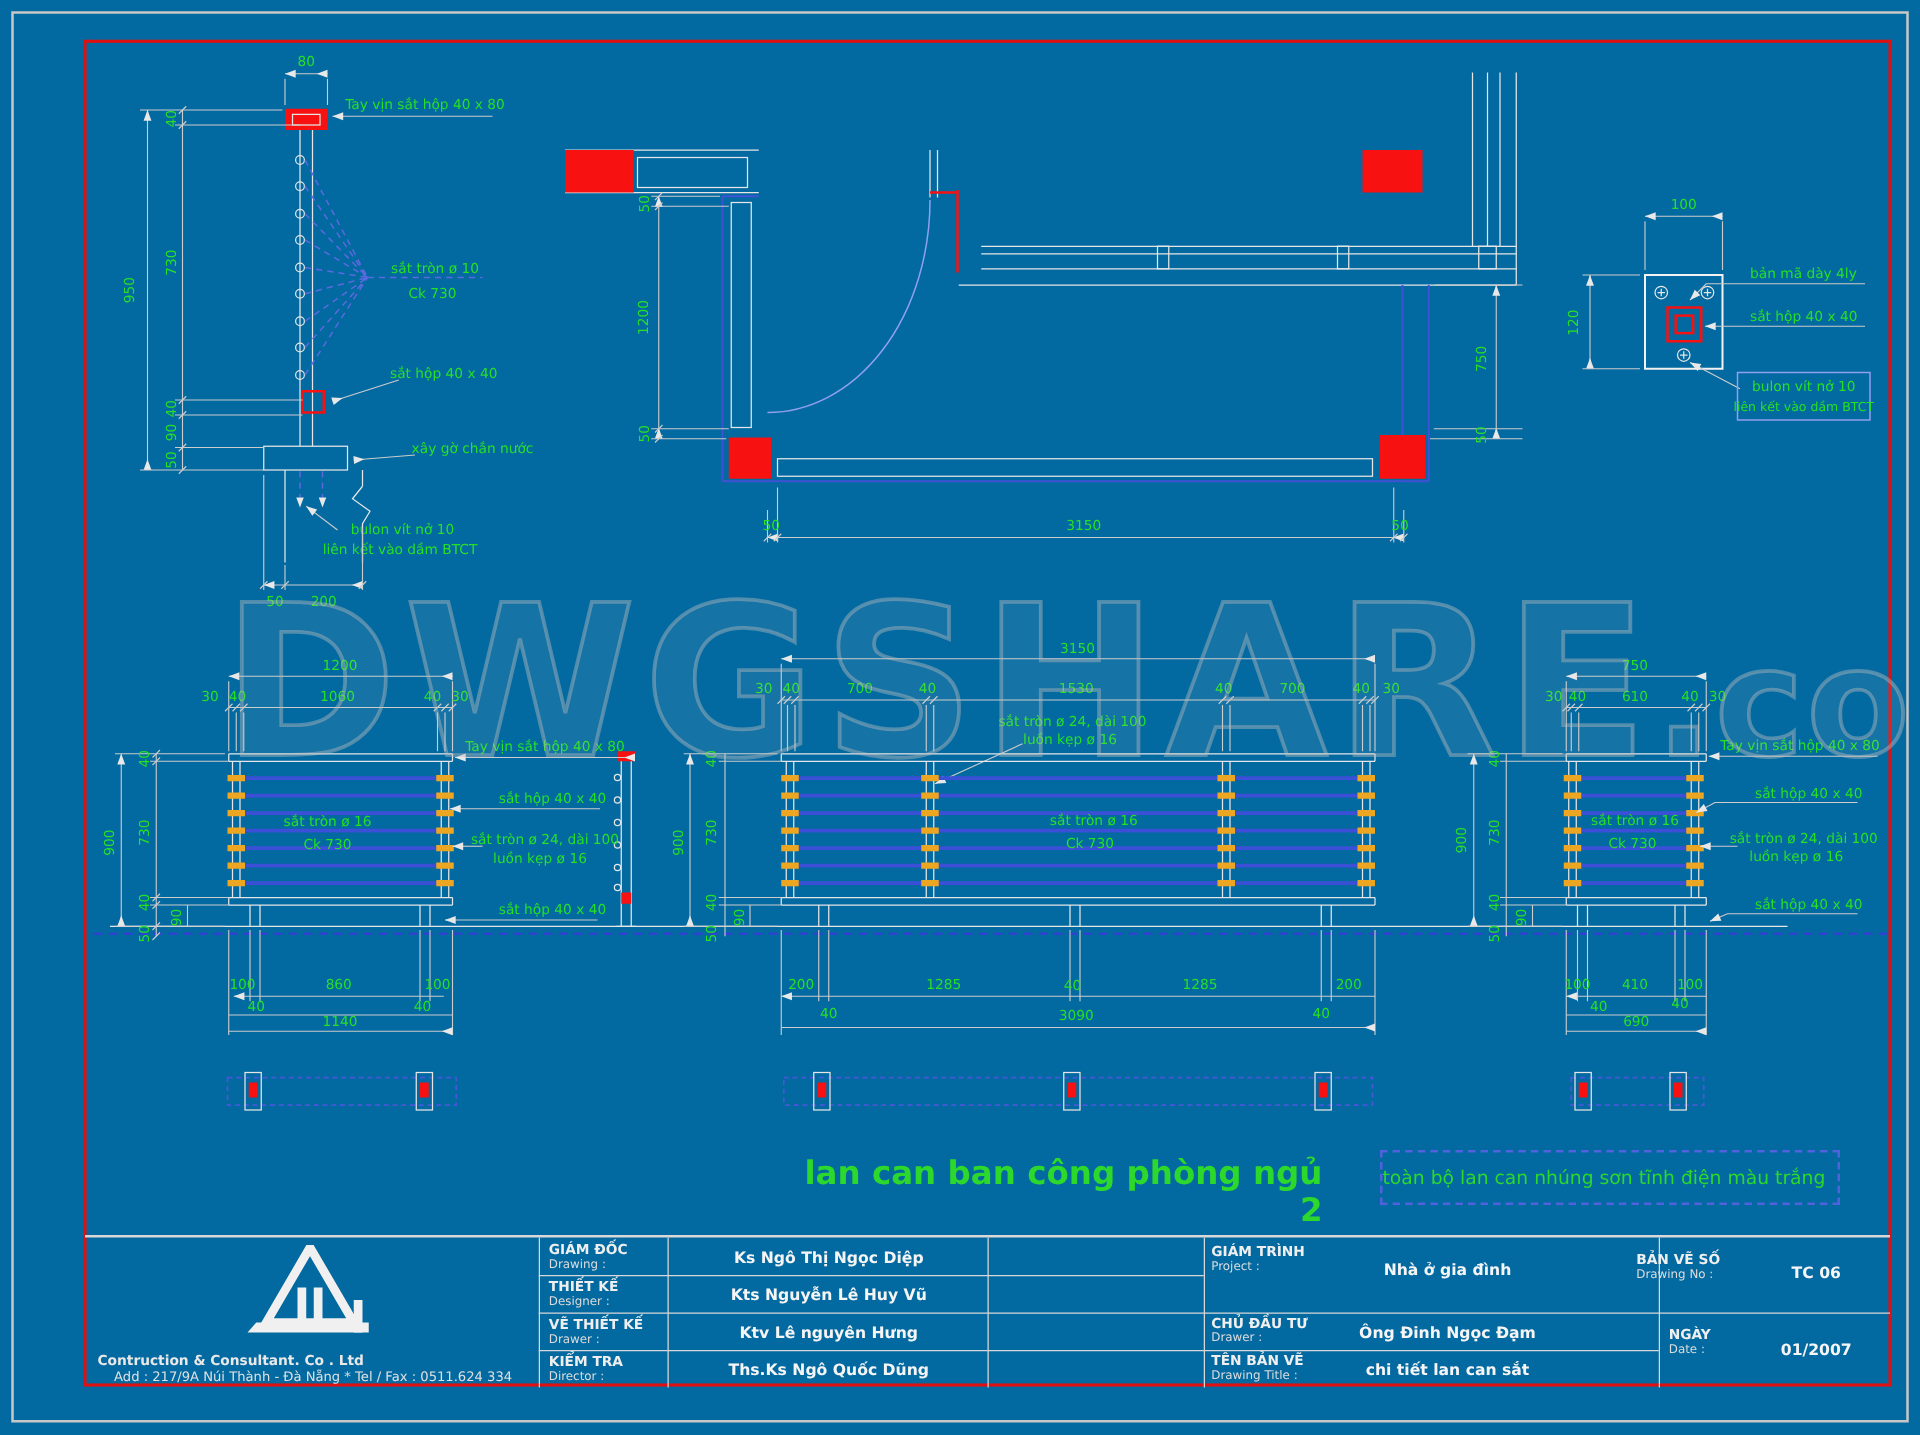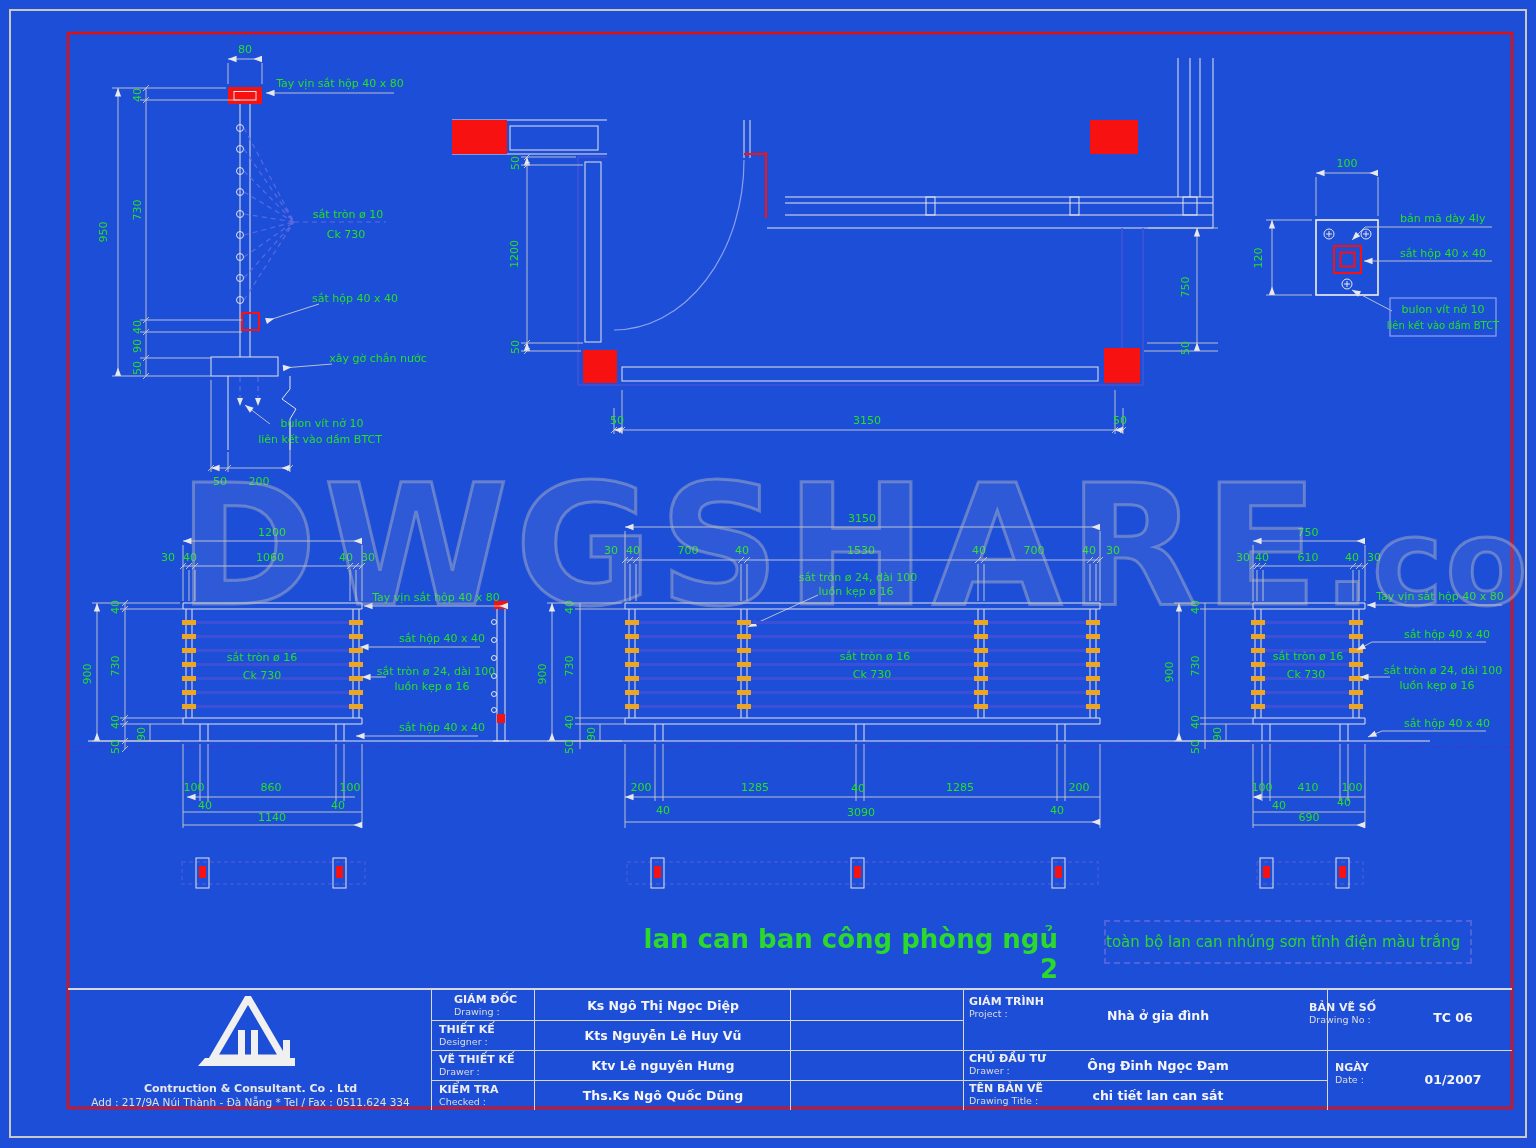--- a/index.html
+++ b/index.html
@@ -1,16 +1,16 @@
 <!DOCTYPE html>
 <html><head>
 <meta charset="utf-8">
 <style>
   html,body{margin:0;padding:0;background:#000;}
-  #sheet{position:relative;width:1536px;height:1148px;background:#1d4ed8;overflow:hidden;
+  #sheet{position:relative;width:1536px;height:1148px;background:#0369a1;overflow:hidden;
          font-family:"DejaVu Sans",sans-serif;}
   svg{position:absolute;left:0;top:0;z-index:2;}
   svg text{fill:#25e025;font-family:"DejaVu Sans",sans-serif;font-size:11px;}
   svg text.t10{font-size:10px;}
   .w{stroke:#e6e6e6;stroke-width:1;fill:none}
   .w2{stroke:#f2f2f2;stroke-width:1.6;fill:none}
   .d{stroke:#cccccc;stroke-width:0.9;fill:none}
   .r{stroke:#f81111;fill:none;stroke-width:2}
   .rf{fill:#f81111;stroke:none}
   .b{stroke:#8fa0ee;stroke-width:1.2;fill:none}
@@ -29,21 +29,21 @@
   #note-box{position:absolute;left:1104px;top:920px;width:364px;height:40px;z-index:7;
       border:2px dashed #5063dc;color:#2bd82b;font-size:15px;display:flex;
       align-items:center;}
   #tb{position:absolute;left:68px;top:988px;width:1444px;height:120px;z-index:7;border-top:2px solid #d8d8d8;}
   .vl,.hl{position:absolute;background:#d8d8d8;}
   .vl{width:1px;height:120px;top:0;}
   .hl{height:1px;}
   .lab{position:absolute;color:#efefef;font-weight:bold;font-size:11px;line-height:12px;}
   .lab small{display:block;font-weight:normal;font-size:9.5px;color:#dcdcdc;}
   .val{position:absolute;color:#f5f5f5;font-weight:bold;font-size:12.5px;text-align:center;}
-  #company{position:absolute;left:10px;top:92px;width:345px;text-align:center;color:#e9e9e9;
+  #company{position:absolute;left:10px;top:92px;width:345px;text-align:left;color:#e9e9e9;
       font-size:11px;font-weight:bold;}
   #address{position:absolute;left:0px;top:106px;width:365px;text-align:center;color:#e0e0e0;font-size:10.5px;}
 </style>
 </head>
 <body>
 
 <div id="sheet">
 
 <svg width="1536" height="1148" viewBox="0 0 1536 1148">
 <defs>
@@ -469,27 +469,27 @@
   <svg width="130" height="82" style="left:115px;top:6px;position:absolute">
     <polygon points="65,2 30,62 100,62" fill="none" stroke="#f0f0f0" stroke-width="7"></polygon>
     <rect x="55" y="34" width="7" height="28" fill="#f0f0f0"></rect>
     <rect x="68" y="34" width="7" height="28" fill="#f0f0f0"></rect>
     <polygon points="22,62 112,62 112,70 15,70" fill="#f0f0f0"></polygon>
     <rect x="100" y="44" width="7" height="26" fill="#f0f0f0"></rect>
   </svg>
   <div id="company">Contruction &amp; Consultant. Co . Ltd</div>
   <div id="address">Add : 217/9A Núi Thành - Đà Nẵng  *   Tel / Fax : 0511.624 334</div>
 
-  <div class="lab" style="left:386px;top:4px"><span>GIÁM ĐỐC</span><small>Drawing :</small></div>
+  <div class="lab" style="left:371px;top:4px"><span>GIÁM ĐỐC</span><small>Drawing :</small></div>
   <div class="val" style="left:470px;top:8px;width:250px">Ks  Ngô Thị Ngọc Diệp</div>
   <div class="lab" style="left:371px;top:34px"><span>THIẾT KẾ</span><small>Designer :</small></div>
   <div class="val" style="left:470px;top:38px;width:250px">Kts Nguyễn Lê Huy Vũ</div>
   <div class="lab" style="left:371px;top:64px"><span>VẼ THIẾT KẾ</span><small>Drawer :</small></div>
   <div class="val" style="left:470px;top:68px;width:250px">Ktv  Lê nguyên Hưng</div>
-  <div class="lab" style="left:371px;top:94px"><span>KIỂM TRA</span><small>Checked :</small></div>
+  <div class="lab" style="left:371px;top:94px"><span>KIỂM TRA</span><small>Director :</small></div>
   <div class="val" style="left:470px;top:98px;width:250px">Ths.Ks  Ngô Quốc Dũng</div>
 
   <div class="lab" style="left:901px;top:6px"><span>GIÁM TRÌNH</span><small>Project :</small></div>
   <div class="val" style="left:960px;top:18px;width:260px">Nhà ở gia đình</div>
   <div class="lab" style="left:901px;top:63px"><span>CHỦ ĐẦU TƯ</span><small>Drawer :</small></div>
   <div class="val" style="left:960px;top:68px;width:260px">Ông Đinh Ngọc Đạm</div>
   <div class="lab" style="left:901px;top:93px"><span>TÊN BẢN VẼ</span><small>Drawing Title :</small></div>
   <div class="val" style="left:960px;top:98px;width:260px">chi tiết lan can sắt</div>
 
   <div class="lab" style="left:1241px;top:12px"><span>BẢN VẼ SỐ</span><small>Drawing No :</small></div>

